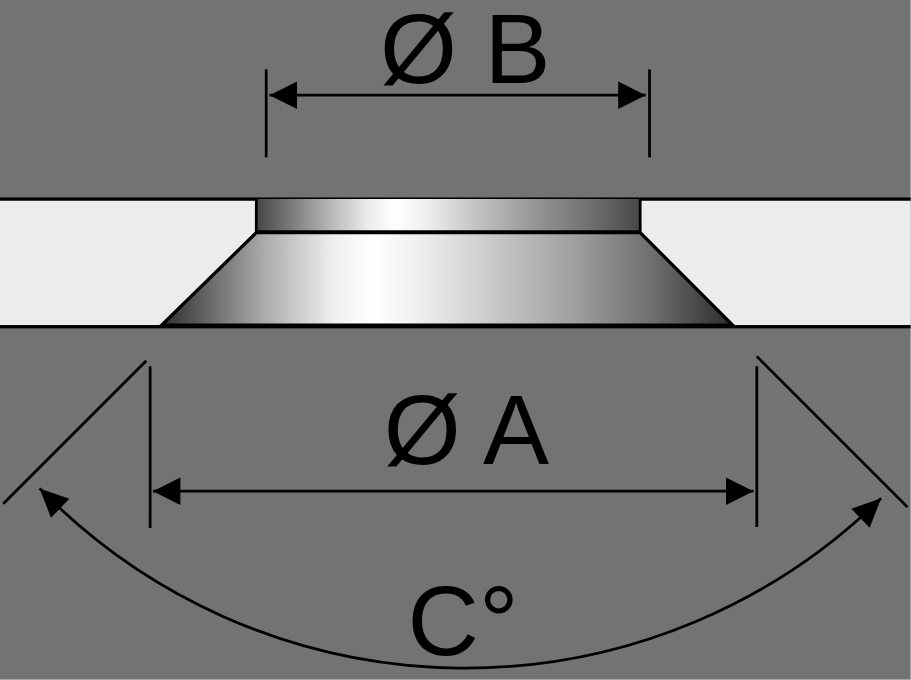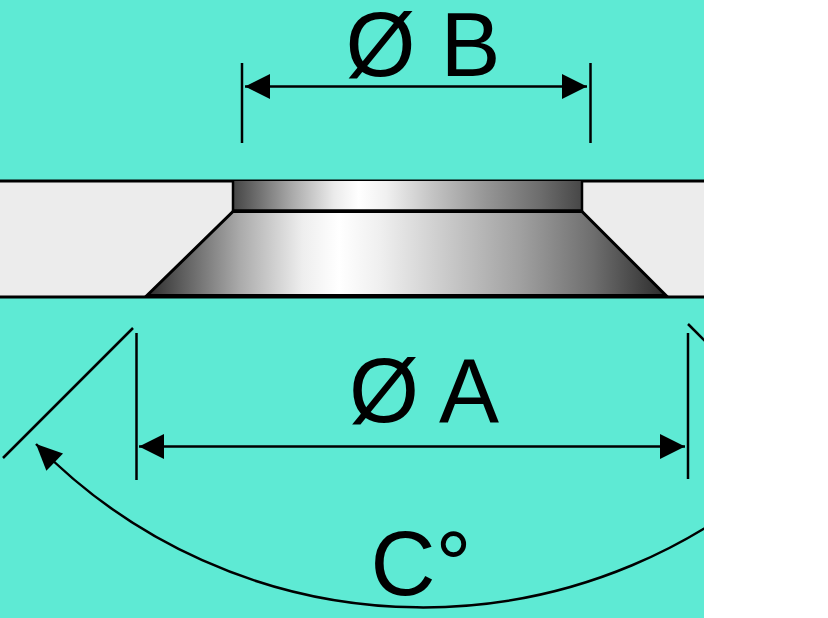--- a/index.html
+++ b/index.html
@@ -2,23 +2,23 @@
 <html><head>
 <meta charset="utf-8">
 <style>
   html, body {
     margin: 0;
     padding: 0;
     background: #ffffff;
   }
   .stage {
     position: relative;
-    width: 704px;
+    width: 828px;
     height: 618px;
-    background: #5eead4;
+    background: #737373;
     overflow: hidden;
   }
   .stage svg {
     display: block;
     width: 828px;
     height: 618px;
   }
   .dim-label {
     font-family: "Liberation Sans", "DejaVu Sans", sans-serif;
     font-size: 90px;

